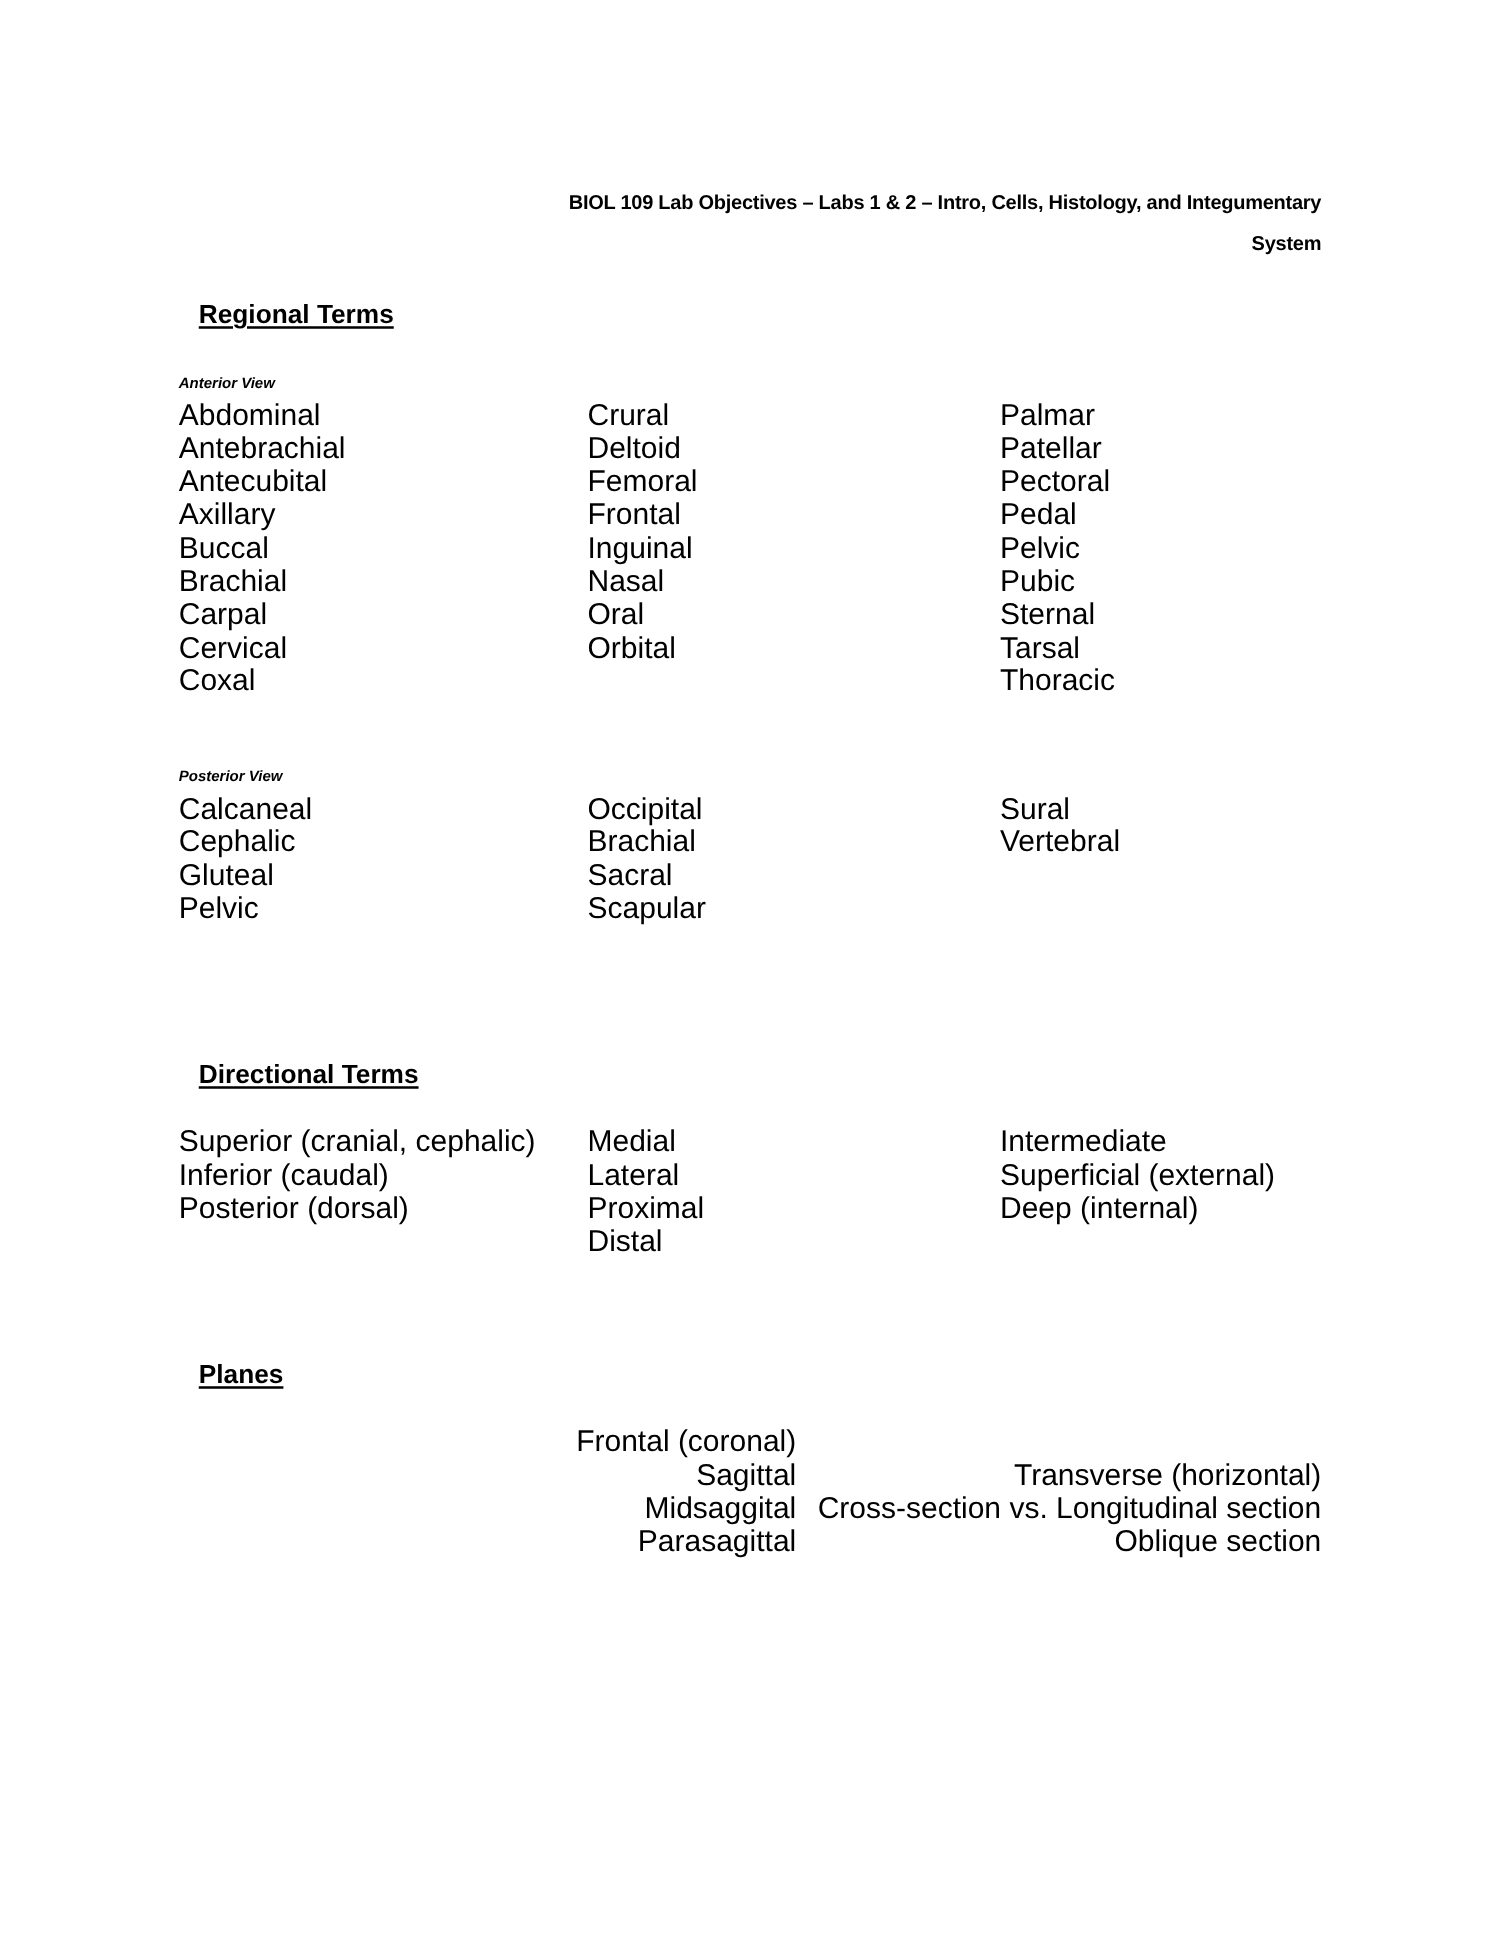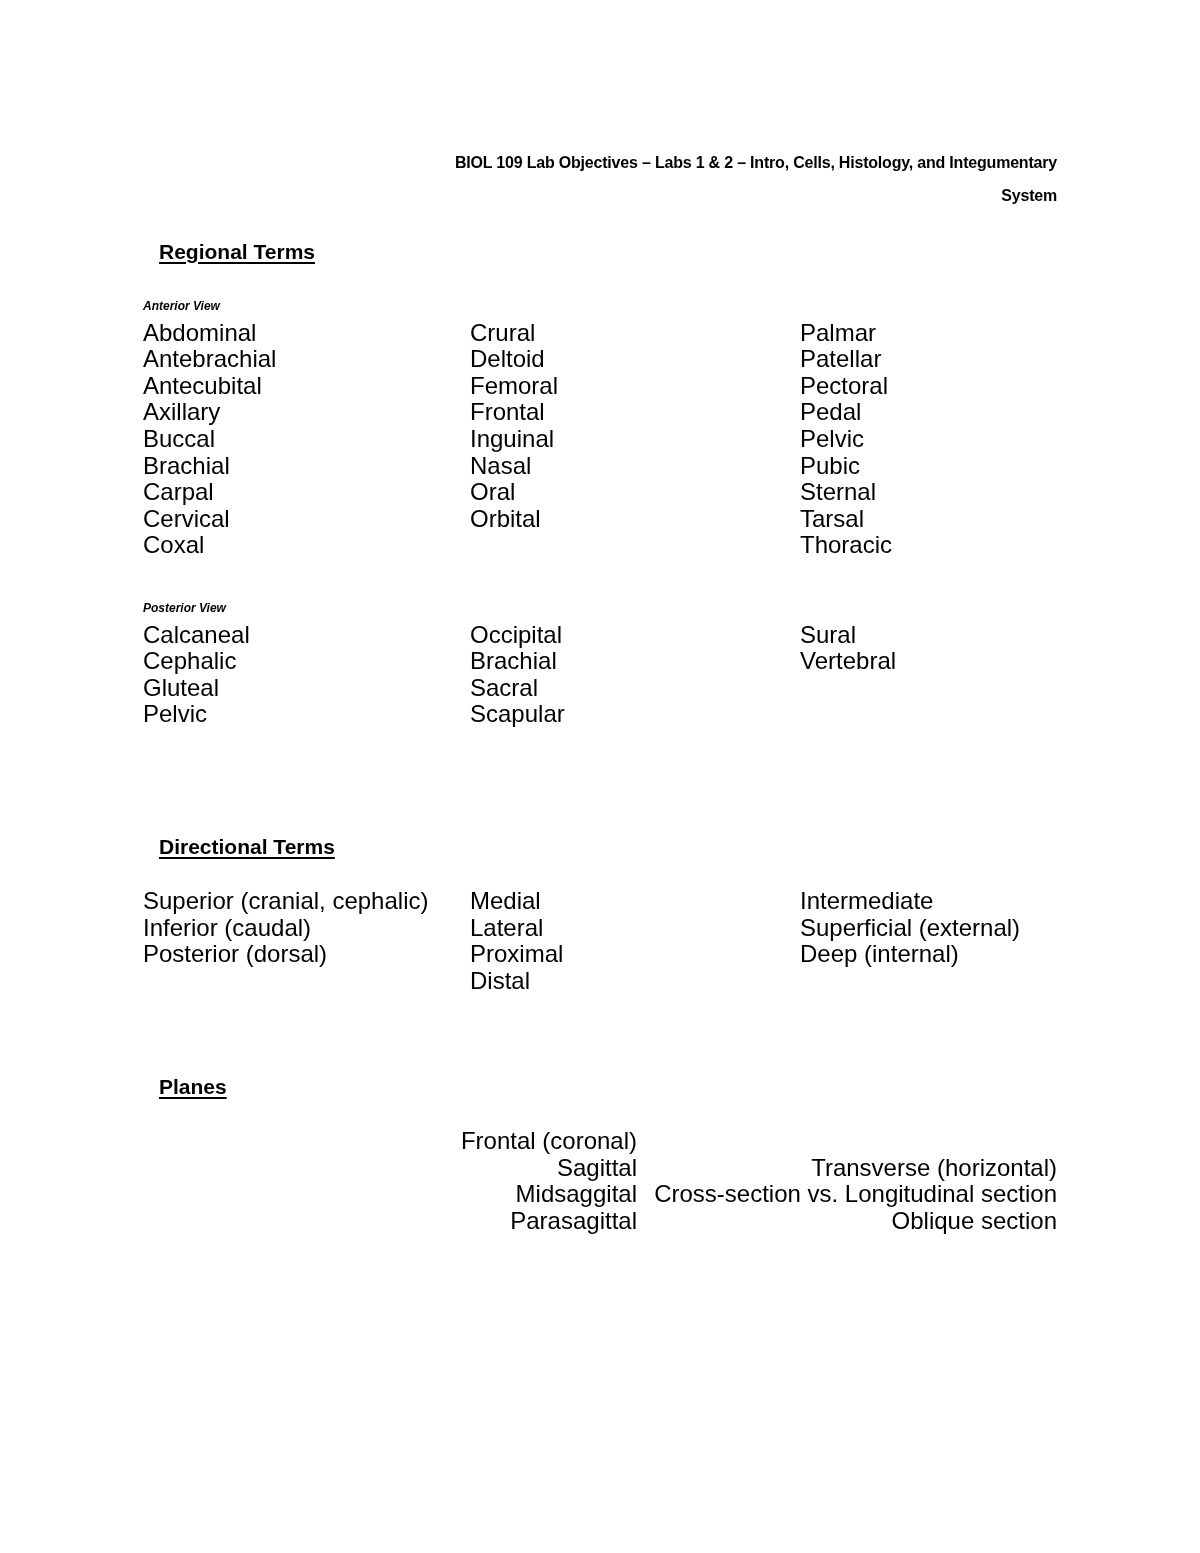--- a/index.html
+++ b/index.html
@@ -46,21 +46,21 @@
     font-size: 24px;
     line-height: 26.6px;
     white-space: nowrap;
   }
   .cols3 {
     display: grid;
     grid-template-columns: 327px 330px 1fr;
     align-items: start;
   }
   .section-regional .sec-heading { margin-bottom: 28px; }
-  .subsection-posterior { margin-top: 36px; }
+  .subsection-posterior { margin-top: 49px; }
   .section-directional { margin-top: 105px; }
   .section-directional .sec-heading { margin-bottom: 28px; }
   .section-planes { margin-top: 79px; }
   .section-planes .sec-heading { margin-bottom: 28px; }
   .planes-grid {
     display: grid;
     grid-template-columns: 494px 1fr;
     align-items: start;
     text-align: right;
   }

